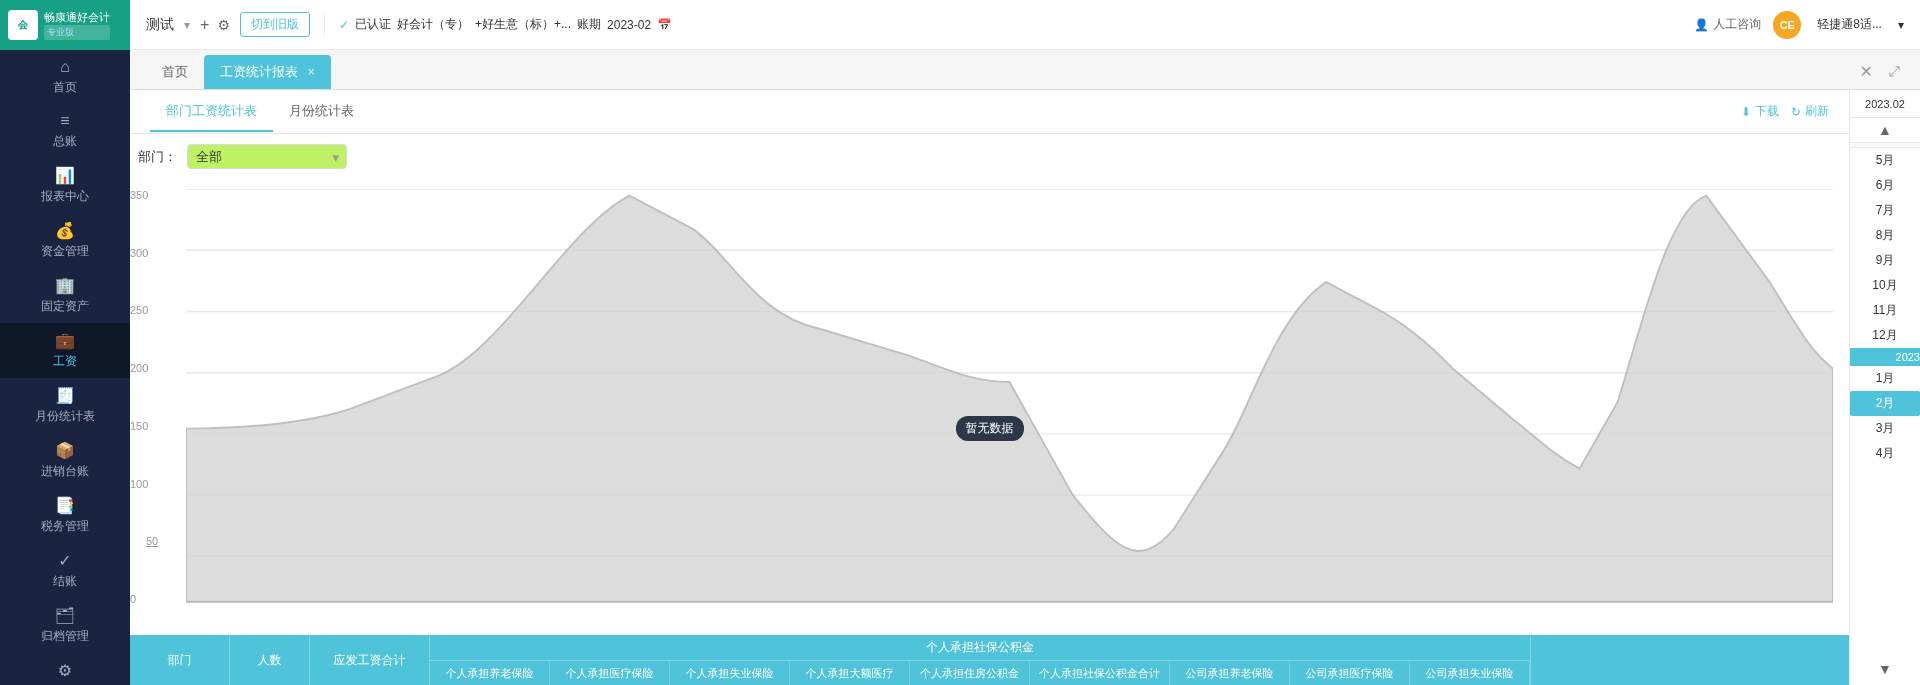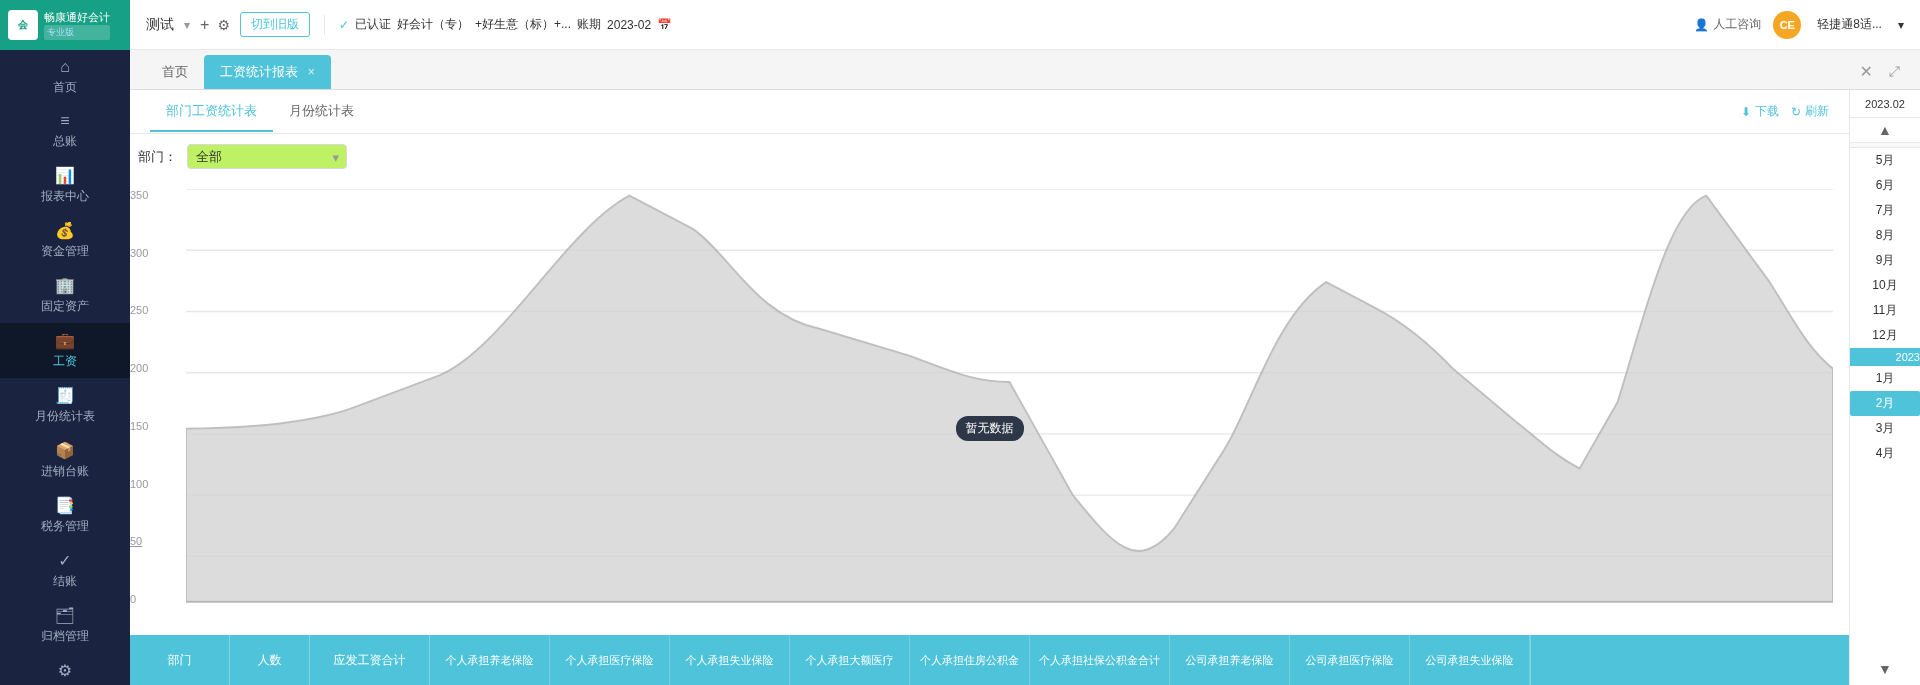--- a/index.html
+++ b/index.html
@@ -449,21 +449,21 @@
 
       <div class="chart-area" style="position:relative;">
         
         <div style="position:absolute; left:0; top:10px; bottom:30px; width:40px; display:flex; flex-direction:column; justify-content:space-between;">
           <span class="chart-axis-label" style="position:relative; left:0;">350</span>
           <span class="chart-axis-label" style="position:relative; left:0;">300</span>
           <span class="chart-axis-label" style="position:relative; left:0;">250</span>
           <span class="chart-axis-label" style="position:relative; left:0;">200</span>
           <span class="chart-axis-label" style="position:relative; left:0;">150</span>
           <span class="chart-axis-label" style="position:relative; left:0;">100</span>
-          <span class="chart-axis-label" style="position:relative; left:0;text-decoration:underline;">50</span>
+          <span class="chart-axis-label" style="position:relative; left:16px;text-decoration:underline;">50</span>
           <span class="chart-axis-label" style="position:relative; left:0;">0</span>
         </div>
 
         <svg class="chart-svg" style="margin-left:40px; width: calc(100% - 40px);" viewBox="0 0 1300 320" preserveAspectRatio="none">
 
           <line x1="0" y1="0" x2="1300" y2="0" stroke="#e8e8e8" stroke-width="1"></line>
           <line x1="0" y1="46" x2="1300" y2="46" stroke="#e8e8e8" stroke-width="1"></line>
           <line x1="0" y1="92" x2="1300" y2="92" stroke="#e8e8e8" stroke-width="1"></line>
           <line x1="0" y1="138" x2="1300" y2="138" stroke="#e8e8e8" stroke-width="1"></line>
           <line x1="0" y1="184" x2="1300" y2="184" stroke="#e8e8e8" stroke-width="1"></line>
@@ -485,20 +485,21 @@
           <span>部门</span>
         </div>
         <div class="table-col" style="width:80px;">
           <span>人数</span>
         </div>
         <div class="table-col" style="width:120px;">
           <span>应发工资合计</span>
         </div>
 
         <div style="display:flex; flex-direction:column; border-right: 1px solid rgba(255,255,255,0.3); height:100%;">
+          <div style="color:white; font-size:12px; text-align:center; border-bottom:1px solid rgba(255,255,255,0.3); padding:4px 8px; flex-shrink:0;">个人承担社保公积金</div>
           <div style="display:flex; flex:1;">
             <div class="table-col-sub" style="width:120px; border-right:1px solid rgba(255,255,255,0.2);">个人承担养老保险</div>
             <div class="table-col-sub" style="width:120px; border-right:1px solid rgba(255,255,255,0.2);">个人承担医疗保险</div>
             <div class="table-col-sub" style="width:120px; border-right:1px solid rgba(255,255,255,0.2);">个人承担失业保险</div>
             <div class="table-col-sub" style="width:120px; border-right:1px solid rgba(255,255,255,0.2);">个人承担大额医疗</div>
             <div class="table-col-sub" style="width:120px; border-right:1px solid rgba(255,255,255,0.2);">个人承担住房公积金</div>
             <div class="table-col-sub" style="width:140px; border-right:1px solid rgba(255,255,255,0.2);">个人承担社保公积金合计</div>
             <div class="table-col-sub" style="width:120px; border-right:1px solid rgba(255,255,255,0.2);">公司承担养老保险</div>
             <div class="table-col-sub" style="width:120px; border-right:1px solid rgba(255,255,255,0.2);">公司承担医疗保险</div>
             <div class="table-col-sub" style="width:120px;">公司承担失业保险</div>

